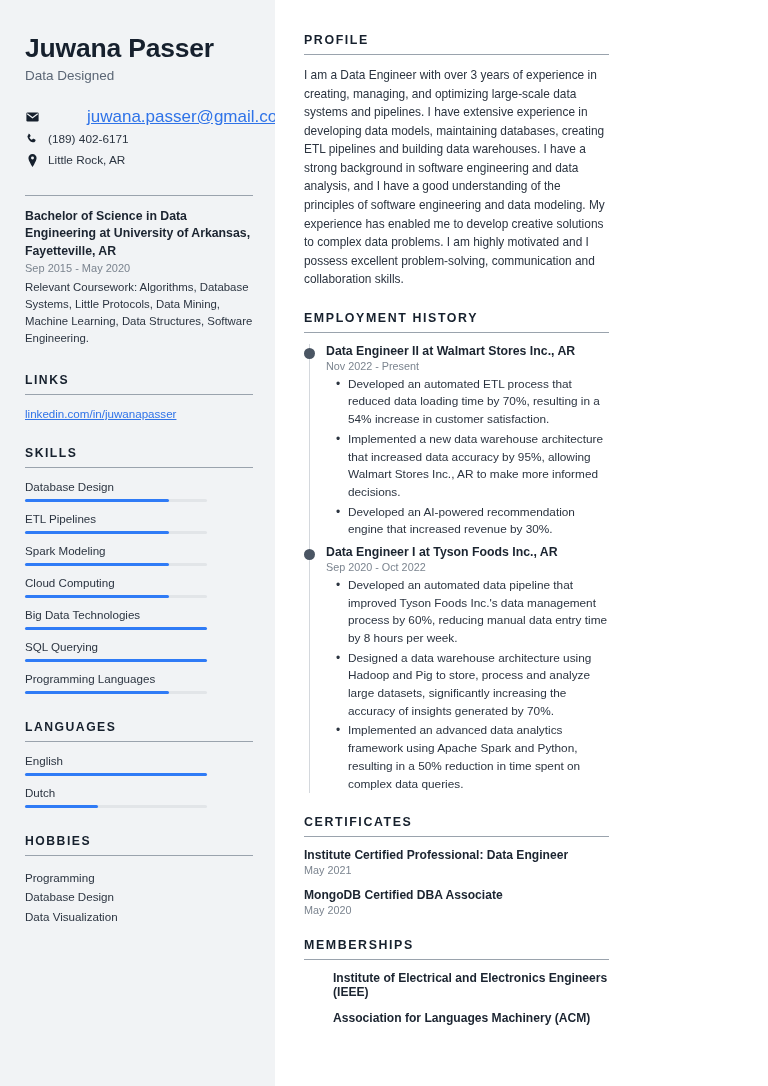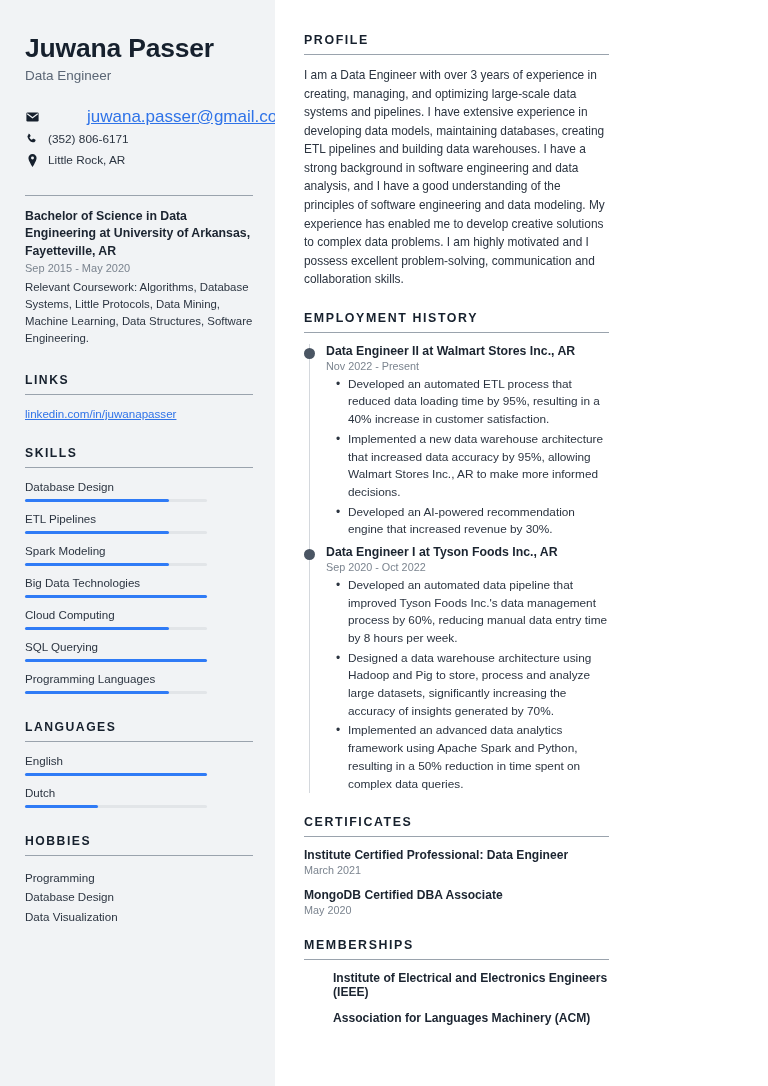--- a/index.html
+++ b/index.html
@@ -88,39 +88,39 @@
   .member { font-size: 12.1px; font-weight: 700; color: #1b2430; margin-bottom: 12px; padding-left: 29px; }
 </style>
 </head>
 <body>
 
 <div class="page">
 
   <aside class="sidebar">
 
     <h1 class="name">Juwana Passer</h1>
-    <div class="role">Data Engineer</div>
+    <div class="role">Data Designed</div>
 
     <div class="contacts">
       <div class="contact-row">
         <span class="c-icon">
           <svg width="13" height="10" viewBox="0 0 16 12">
               <rect x="0.5" y="0.5" width="15" height="11" rx="1.5" fill="#16202d"></rect>
               <path d="M1.5 2 L8 7 L14.5 2" stroke="#f1f3f5" stroke-width="1.4" fill="none"></path>
             </svg>
         </span>
         <a class="contact-link" href="#">juwana.passer@gmail.com</a>
       </div>
       <div class="contact-row">
         <span class="c-icon">
           <svg width="12" height="12" viewBox="0 0 16 16">
               <path d="M3.2 1.2c.6-.5 1.4-.3 1.8.4l1 1.7c.3.5.2 1.1-.3 1.5l-.8.6c-.2.2-.3.5-.1.8.6 1.1 1.6 2.1 2.7 2.7.3.2.6.1.8-.1l.6-.8c.4-.5 1-.6 1.5-.3l1.7 1c.7.4.9 1.2.4 1.8l-.8 1c-.5.6-1.3.9-2.1.7C6.6 12.9 3.1 9.4 2 5.1c-.2-.8.1-1.6.7-2.1l.5-.4z" fill="#16202d"></path>
             </svg>
         </span>
-        <span class="contact-text">(352) 806-6171</span>
+        <span class="contact-text">(189) 402-6171</span>
       </div>
       <div class="contact-row">
         <span class="c-icon">
           <svg width="11" height="13" viewBox="0 0 12 16">
               <path d="M6 0C3.2 0 1 2.2 1 5c0 3.6 5 11 5 11s5-7.4 5-11c0-2.8-2.2-5-5-5z" fill="#16202d"></path>
               <circle cx="6" cy="5" r="1.8" fill="#f1f3f5"></circle>
             </svg>
         </span>
         <span class="contact-text">Little Rock, AR</span>
       </div>
@@ -157,29 +157,29 @@
               <div class="bar-fill" style="width: 79%;"></div>
             </div>
           </div>
           <div class="skill">
             <div class="skill-label">Spark Modeling</div>
             <div class="bar">
               <div class="bar-fill" style="width: 79%;"></div>
             </div>
           </div>
           <div class="skill">
+            <div class="skill-label">Cloud Computing</div>
+            <div class="bar">
+              <div class="bar-fill" style="width: 79%;"></div>
+            </div>
+          </div>
+          <div class="skill">
             <div class="skill-label">Big Data Technologies</div>
             <div class="bar">
               <div class="bar-fill" style="width: 100%;"></div>
-            </div>
-          </div>
-          <div class="skill">
-            <div class="skill-label">Cloud Computing</div>
-            <div class="bar">
-              <div class="bar-fill" style="width: 79%;"></div>
             </div>
           </div>
           <div class="skill">
             <div class="skill-label">SQL Querying</div>
             <div class="bar">
               <div class="bar-fill" style="width: 100%;"></div>
             </div>
           </div>
           <div class="skill">
             <div class="skill-label">Programming Languages</div>
@@ -232,21 +232,21 @@
     <section class="m-sec">
       <div class="m-head">EMPLOYMENT HISTORY</div>
       <div class="m-rule"></div>
       <div class="jobs" id="jobs-list">
           <div class="job">
             <div class="job-line"></div>
             <div class="job-dot"></div>
             <div class="job-title">Data Engineer II at Walmart Stores Inc., AR</div>
             <div class="job-date">Nov 2022 - Present</div>
             <ul class="job-bullets">
-              <li>Developed an automated ETL process that reduced data loading time by 95%, resulting in a 40% increase in customer satisfaction.</li>
+              <li>Developed an automated ETL process that reduced data loading time by 70%, resulting in a 54% increase in customer satisfaction.</li>
               <li>Implemented a new data warehouse architecture that increased data accuracy by 95%, allowing Walmart Stores Inc., AR to make more informed decisions.</li>
               <li>Developed an AI-powered recommendation engine that increased revenue by 30%.</li>
             </ul>
           </div>
           <div class="job">
             <div class="job-line"></div>
             <div class="job-dot"></div>
             <div class="job-title">Data Engineer I at Tyson Foods Inc., AR</div>
             <div class="job-date">Sep 2020 - Oct 2022</div>
             <ul class="job-bullets">
@@ -257,21 +257,21 @@
           </div>
         </div>
     </section>
 
     <section class="m-sec">
       <div class="m-head">CERTIFICATES</div>
       <div class="m-rule"></div>
       <div id="certificates-list">
           <div class="cert">
             <div class="cert-title">Institute Certified Professional: Data Engineer</div>
-            <div class="cert-date">March 2021</div>
+            <div class="cert-date">May 2021</div>
           </div>
           <div class="cert">
             <div class="cert-title">MongoDB Certified DBA Associate</div>
             <div class="cert-date">May 2020</div>
           </div>
         </div>
     </section>
 
     <section class="m-sec">
       <div class="m-head">MEMBERSHIPS</div>

